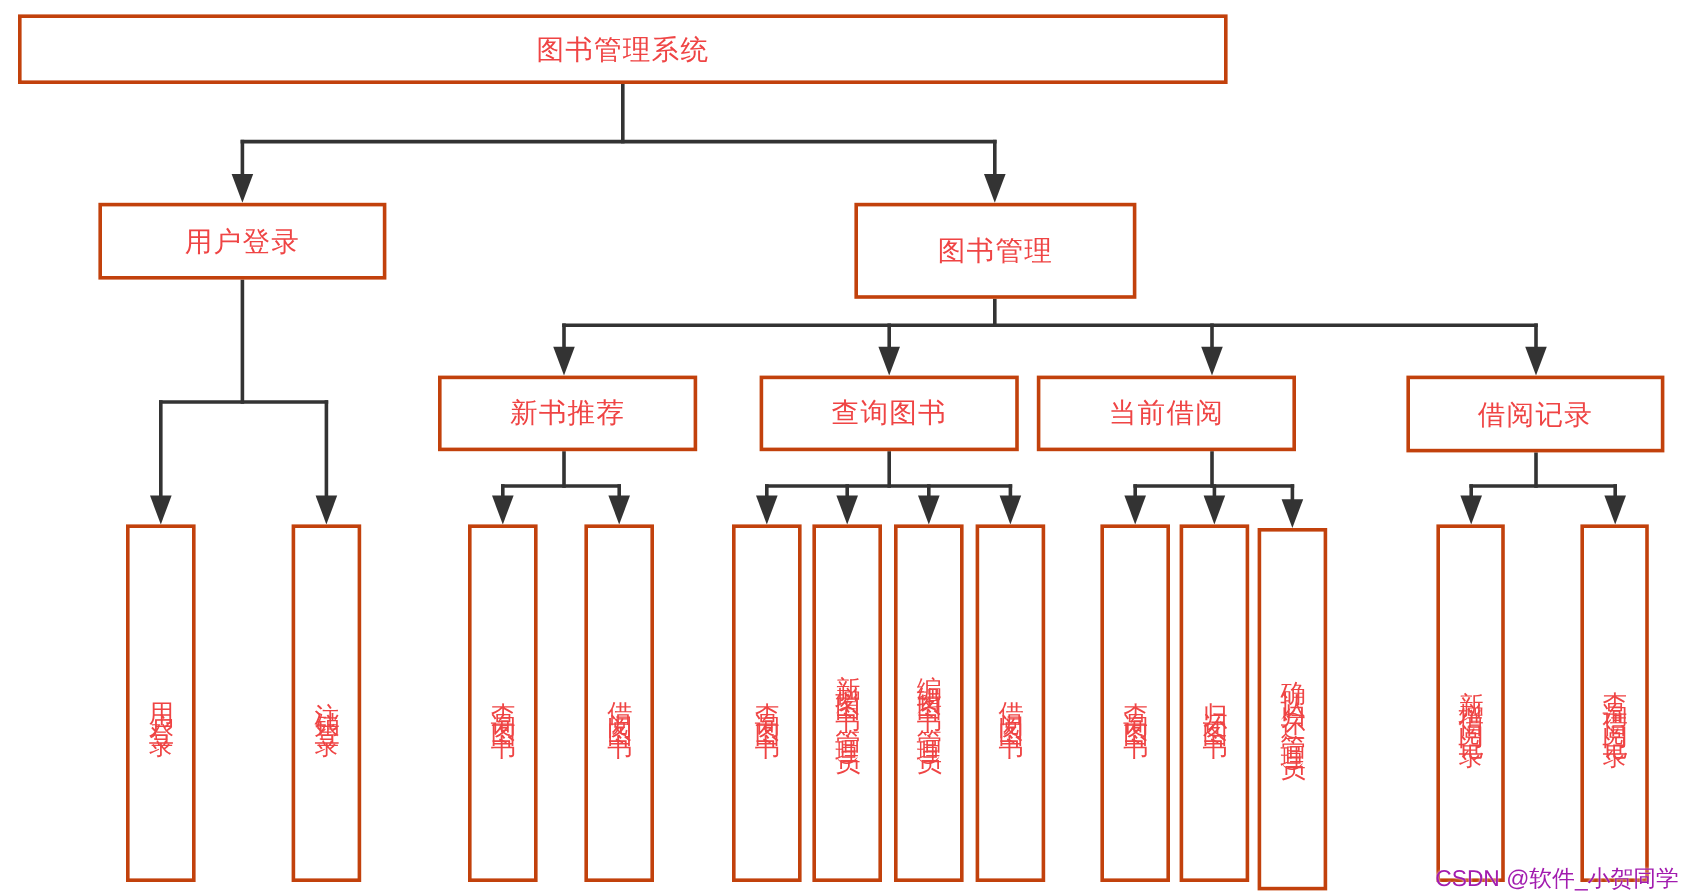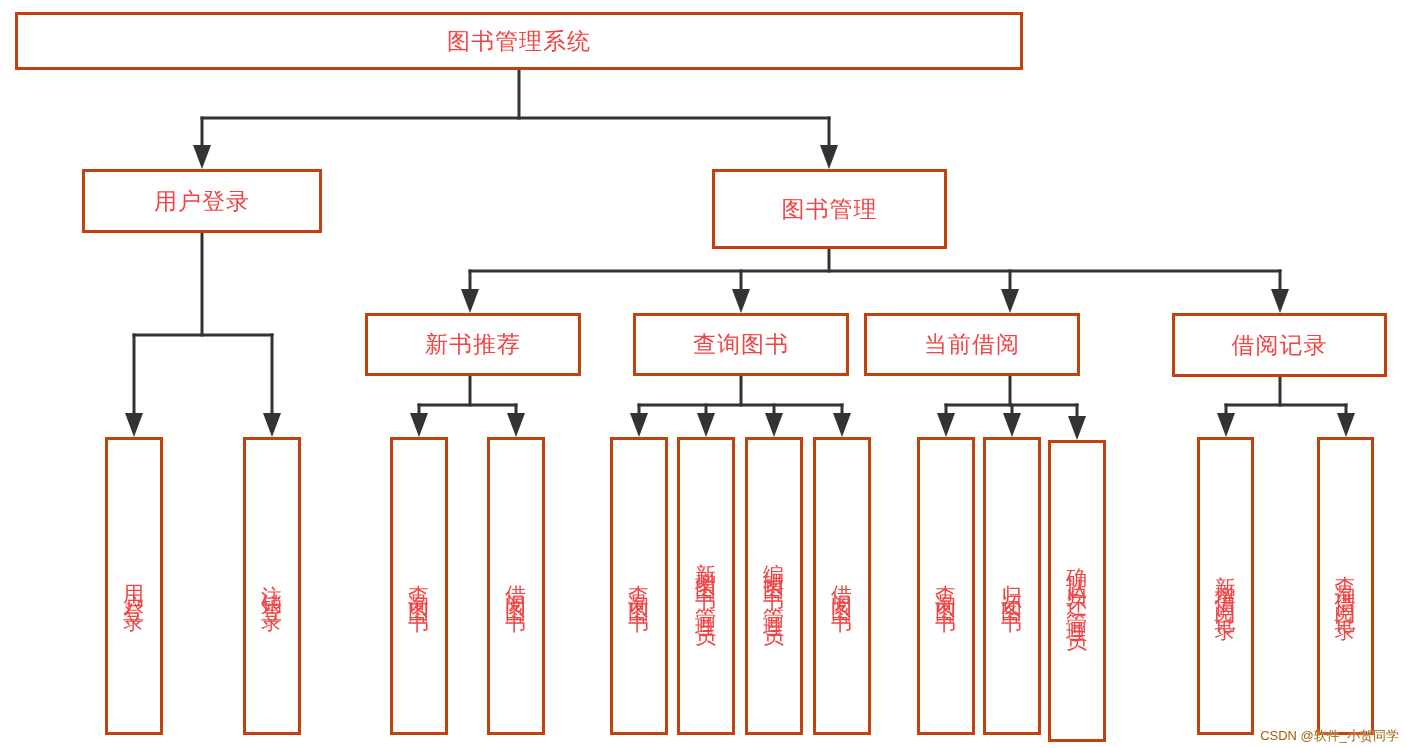--- a/index.html
+++ b/index.html
@@ -41,22 +41,22 @@
     writing-mode: vertical-lr;
     text-orientation: mixed;
     font-size: 21px;
     line-height: 1;
     letter-spacing: 9px;
   }
   .watermark {
     position: absolute;
     right: 6px;
     bottom: 2px;
-    font-size: 13px;
-    color: #a16207;
+    font-size: 19px;
+    color: #a21caf;
     text-shadow: 0 0 2px #ffffff;
     white-space: nowrap;
   }
 </style>
 </head>
 <body>
 
 <div id="canvas">
 
   <svg id="connectors" viewBox="0 0 1405 747" fill="none" stroke="#333333" stroke-width="3" stroke-linecap="square">

